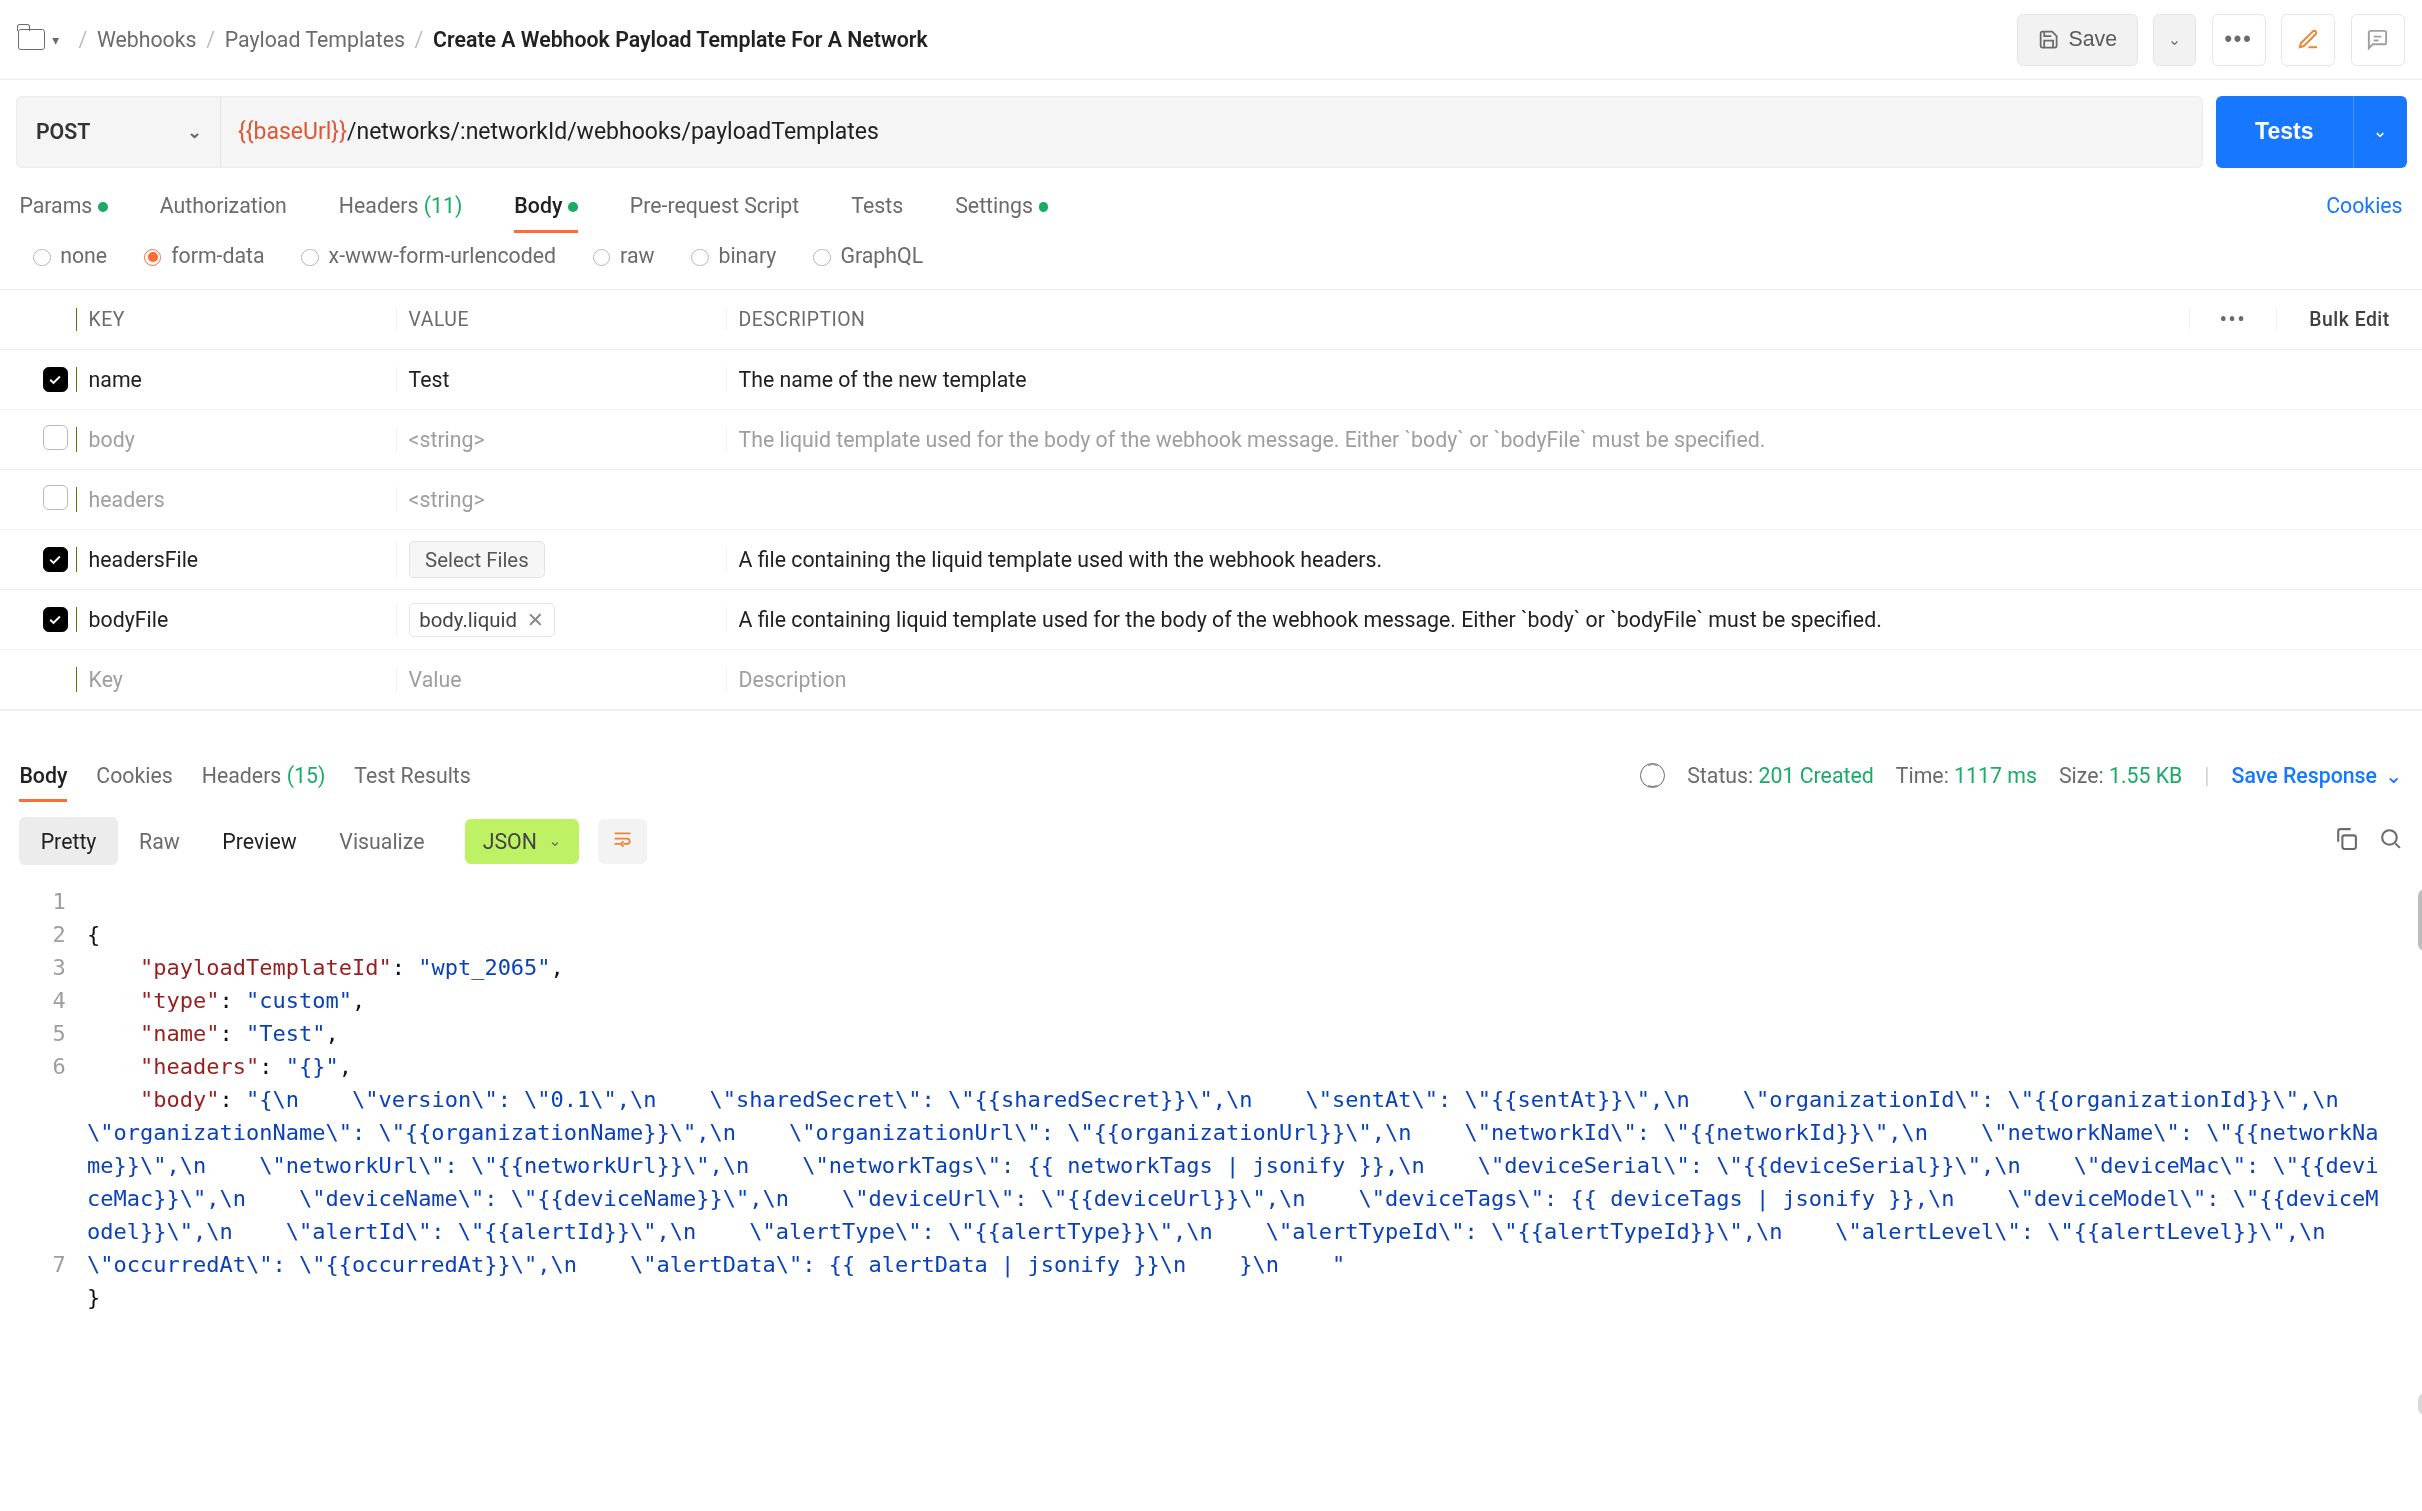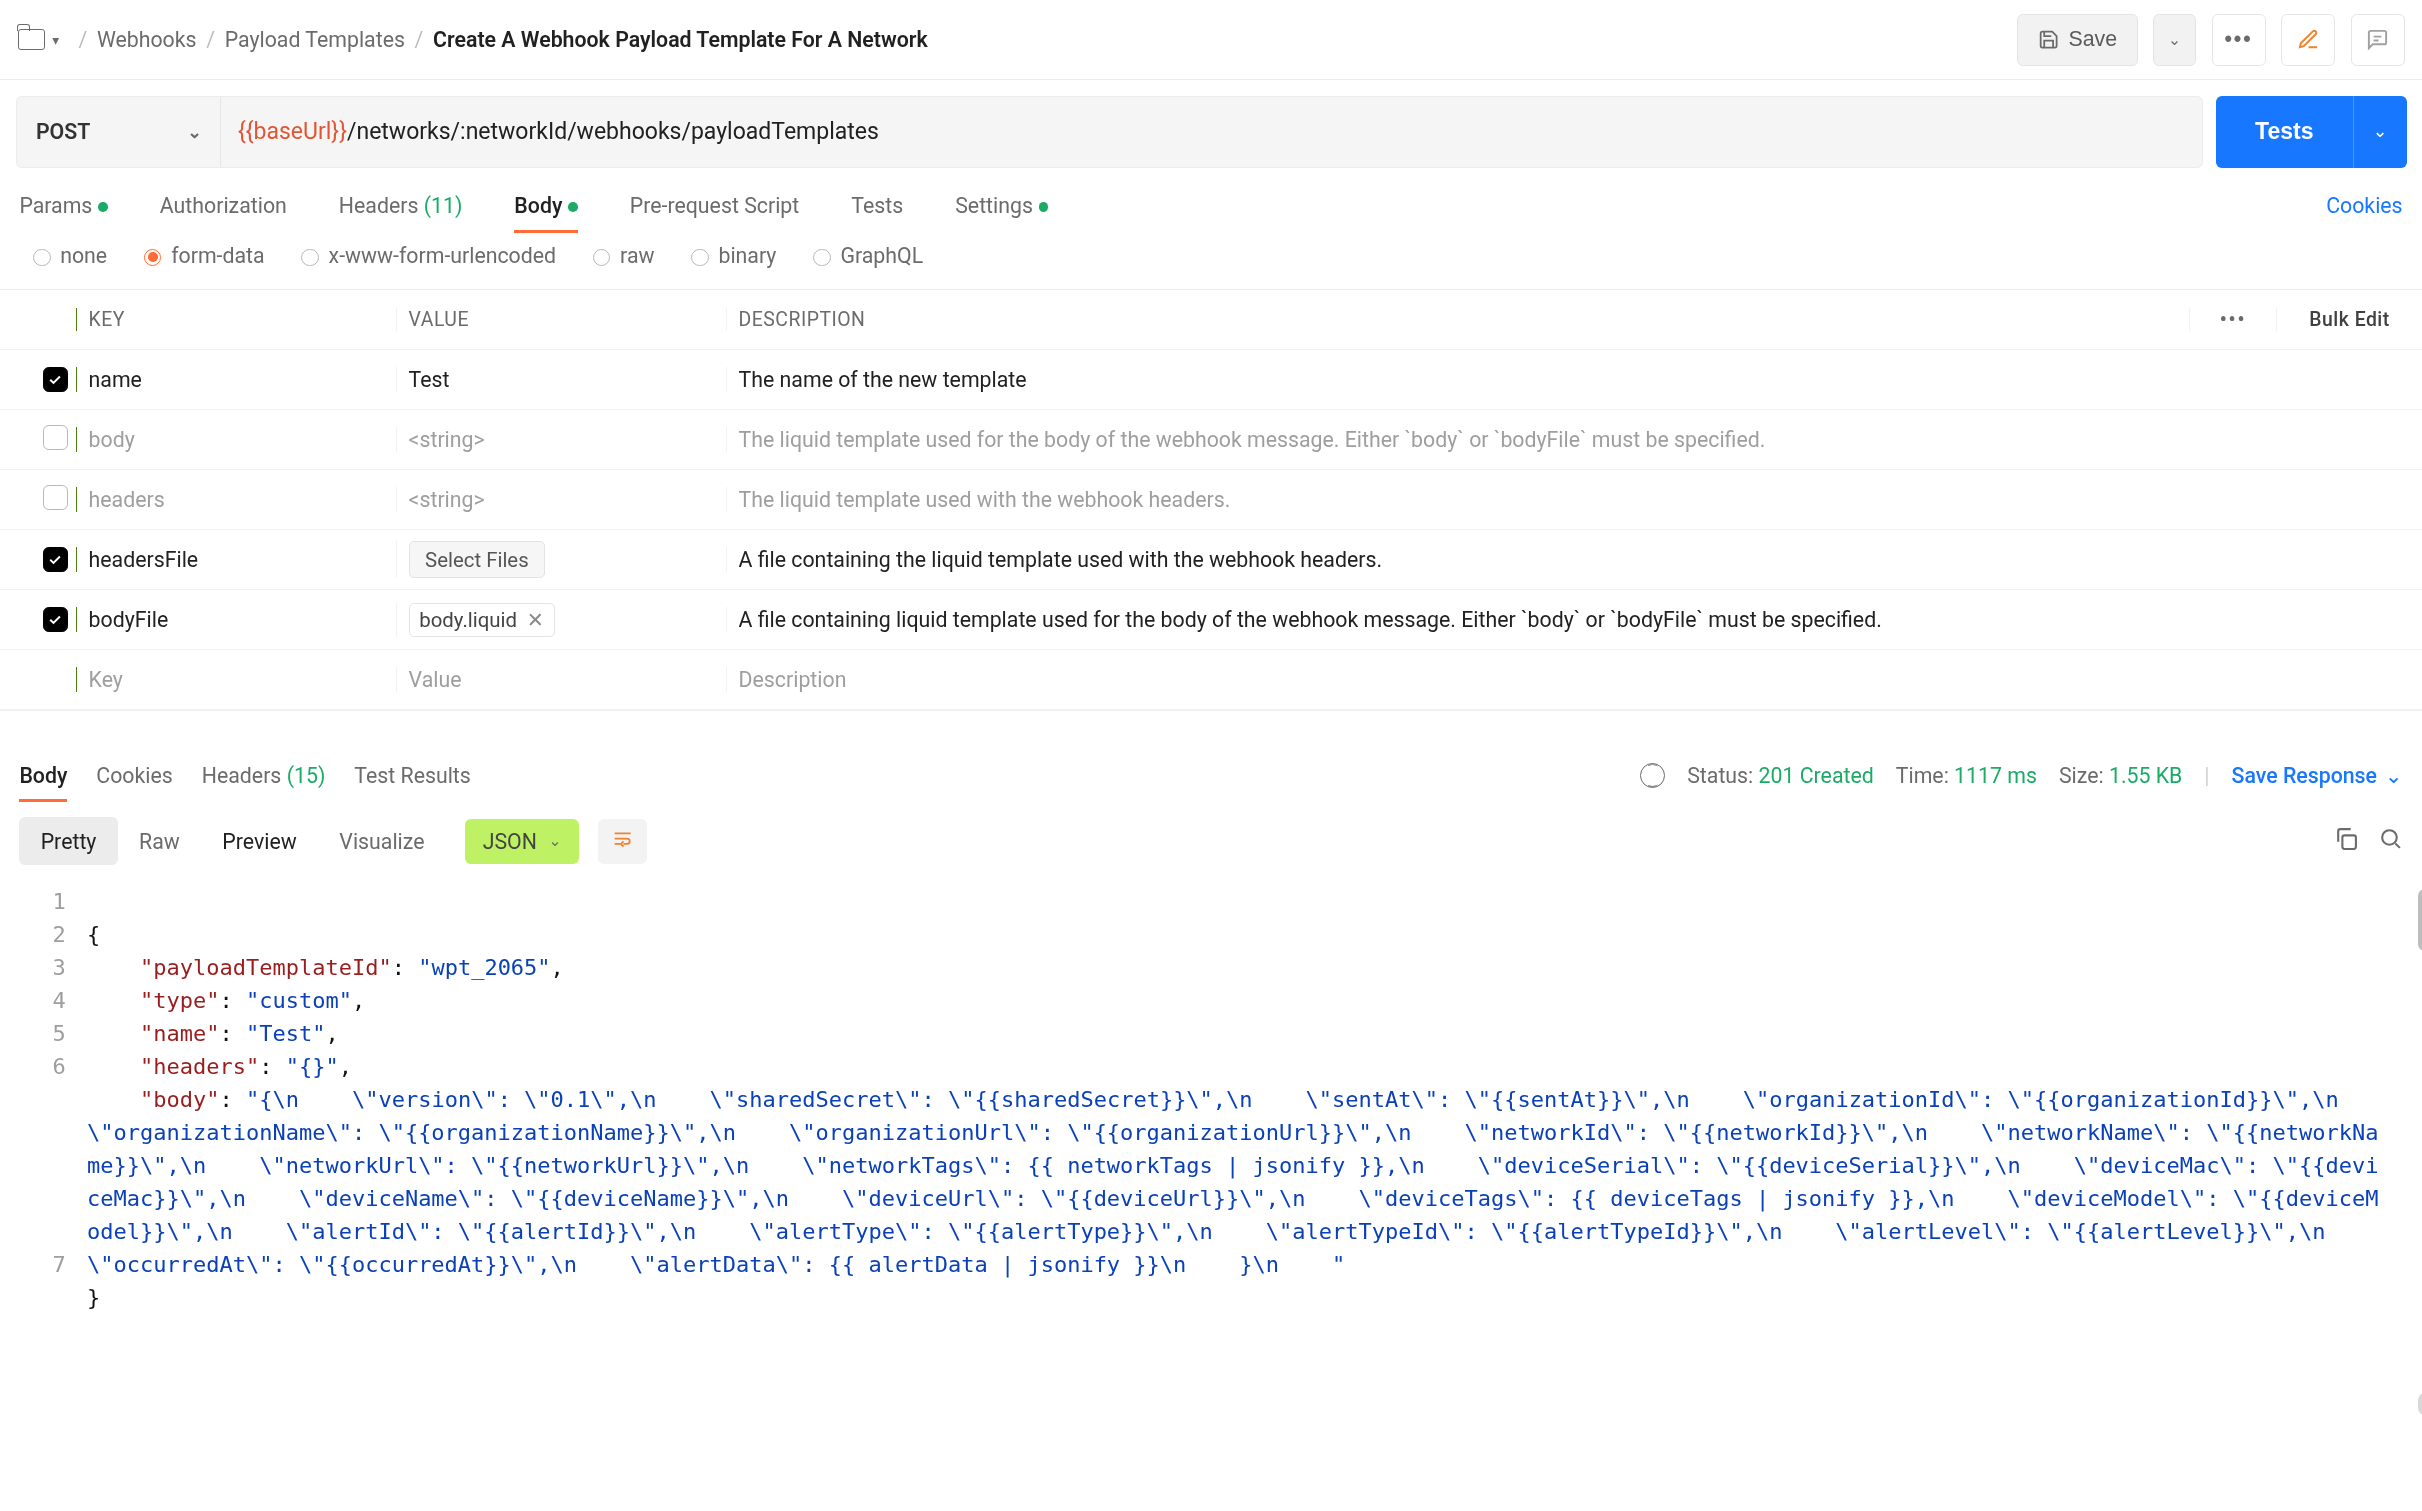--- a/index.html
+++ b/index.html
@@ -209,21 +209,20 @@
     <div class="cell"><span class="chk"></span></div>
     <div class="cell k muted">body</div>
     <div class="cell v muted">&lt;string&gt;</div>
     <div class="cell d muted" style="grid-column: span 3;">The liquid template used for the body of the webhook message. Either `body` or `bodyFile` must be specified.</div>
   </div>
 
   <div class="row">
     <div class="cell"><span class="chk"></span></div>
     <div class="cell k muted">headers</div>
     <div class="cell v muted">&lt;string&gt;</div>
-    <div class="cell d muted" style="grid-column: span 3;">The liquid template used with the webhook headers.</div>
   </div>
 
   <div class="row">
     <div class="cell"><span class="chk on">
           <svg viewBox="0 0 24 24">
             <path d="M5 12l5 5L20 7"></path>
           </svg>
         </span></div>
     <div class="cell k">headersFile</div>
     <div class="cell v">

